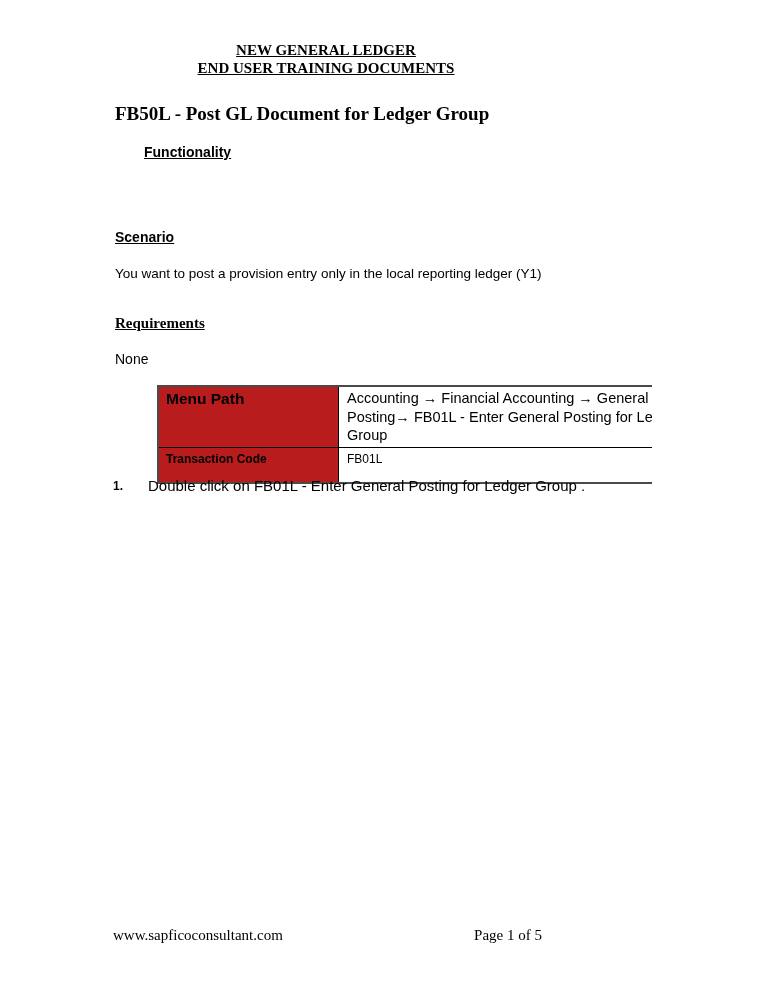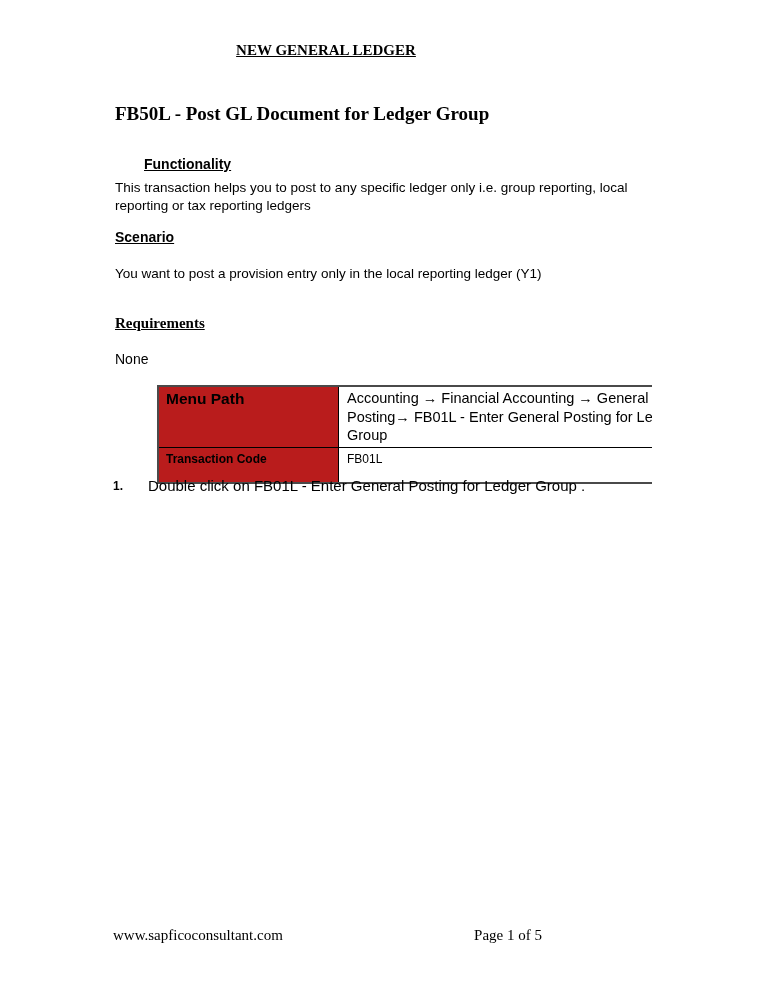--- a/index.html
+++ b/index.html
@@ -33,21 +33,21 @@
     font-weight: bold;
     font-size: 19px;
   }
   .h-sans {
     position: absolute;
     left: 115px;
     font-weight: bold;
     font-size: 14px;
     text-decoration: underline;
   }
-  .h-fn { top: 156px; padding-left: 29px; }
+  .h-fn { top: 144px; padding-left: 29px; }
   .h-sc { top: 229px; text-align: center; }
   .h-serif {
     position: absolute;
     left: 115px;
     top: 315px;
     font-family: "Liberation Serif", serif;
     font-weight: bold;
     font-size: 15px;
     text-decoration: underline;
   }
@@ -117,27 +117,26 @@
     font-size: 15px;
   }
 </style>
 </head>
 <body>
 
 <div class="page">
 
   <div class="doc-header">
     <div class="hline">NEW GENERAL LEDGER</div>
+    <div class="hline">END USER TRAINING DOCUMENTS</div>
   </div>
 
   <div class="page-title">FB50L - Post GL Document for Ledger Group</div>
 
   <div class="h-sans h-fn">Functionality</div>
-  <div class="body-text t-fn">This transaction helps you to post to any specific ledger only i.e. group reporting, local
-reporting or tax reporting ledgers</div>
 
   <div class="h-sans h-sc">Scenario</div>
   <div class="body-text t-sc">You want to post a provision entry only in the local reporting ledger (Y1)</div>
 
   <div class="h-serif">Requirements</div>
   <div class="body-text t-rq">None</div>
 
   <table class="menu-table">
     <tbody>
       <tr class="row-menu">

